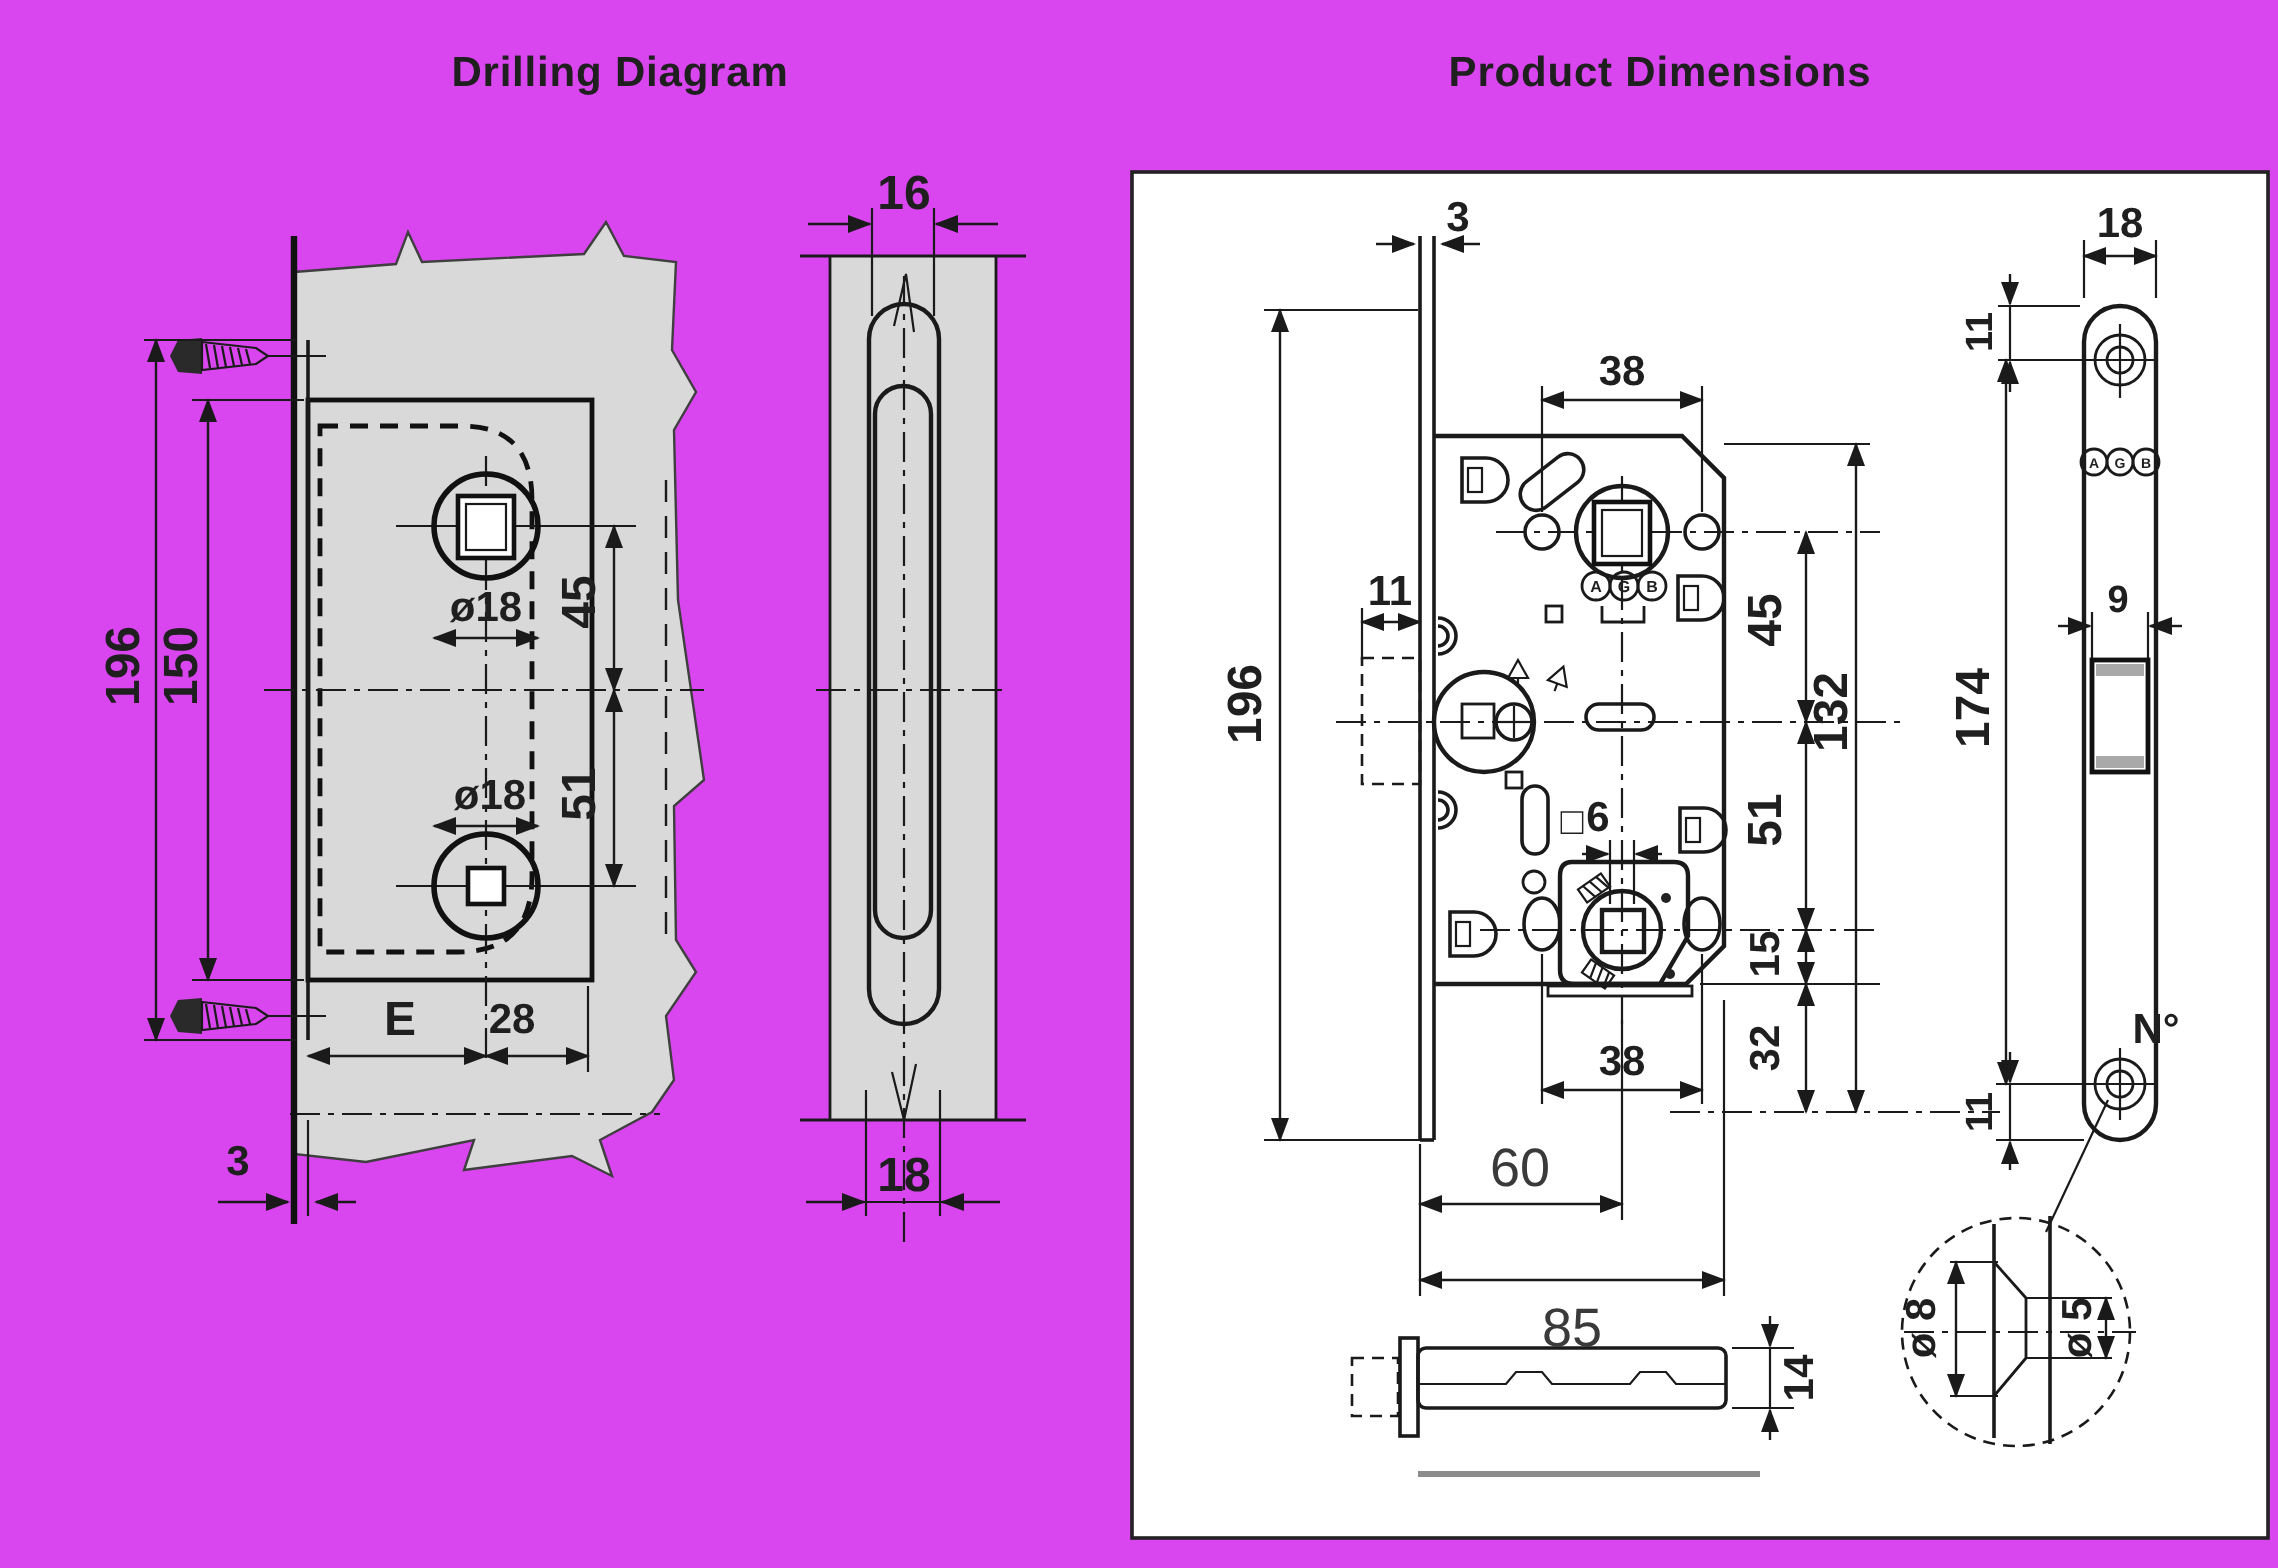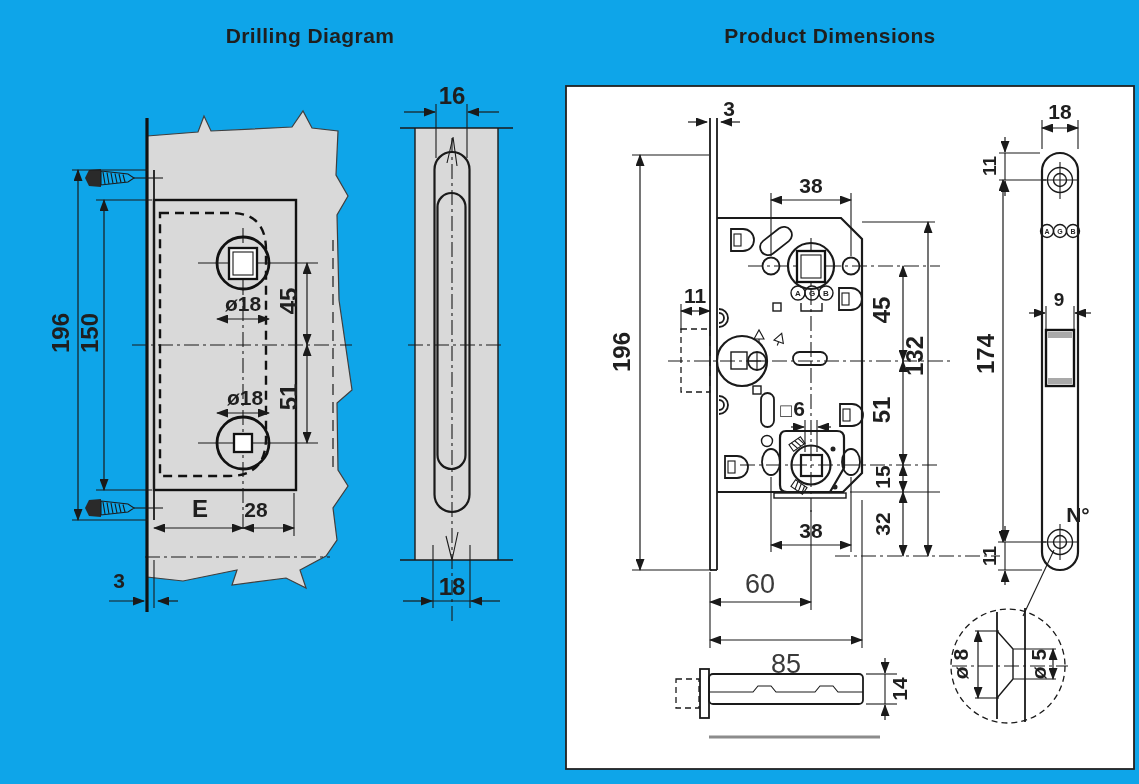--- a/index.html
+++ b/index.html
@@ -1,16 +1,16 @@
 <!DOCTYPE html>
 <html><head>
 <meta charset="utf-8">
 <style>
   html,body{margin:0;padding:0;background:#ffffff;}
-  #stage{position:relative;width:1139px;height:784px;background:#0ea5e9;overflow:hidden;}
+  #stage{position:relative;width:1139px;height:784px;background:#d946ef;overflow:hidden;}
   svg{display:block}
   text{font-family:"Liberation Sans", sans-serif;fill:#1f1f1f;}
   .title{font-size:21px;font-weight:700;letter-spacing:.4px;text-anchor:middle;}
   .d{font-size:21px;font-weight:700;text-anchor:middle;dominant-baseline:middle;}
   .d2{font-size:24px;}
   .sm{font-size:19px;}
   .thinlbl{font-size:27px;font-weight:400;fill:#3a3a3a;text-anchor:middle;dominant-baseline:middle;}
   .logoTxt{font-size:8px;font-weight:700;text-anchor:middle;dominant-baseline:middle;}
   .logoTxt2{font-size:7px;font-weight:700;text-anchor:middle;dominant-baseline:middle;}
   .s{stroke:#1a1a1a;fill:none;stroke-width:1.4;}

